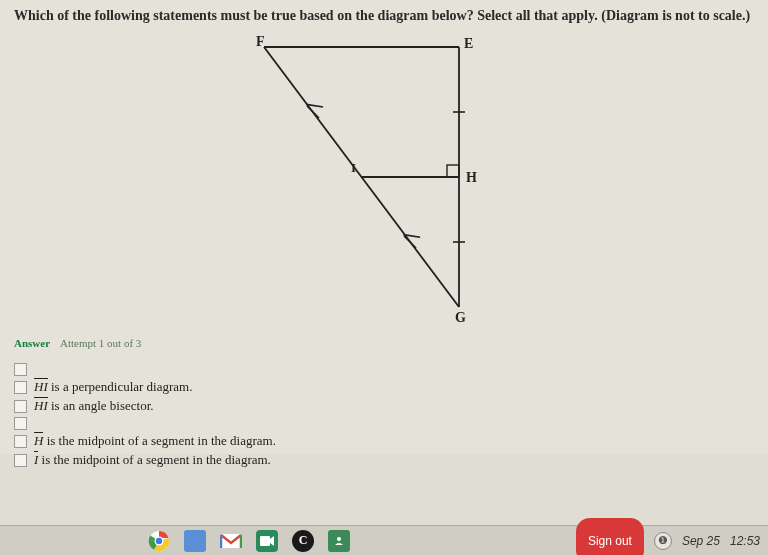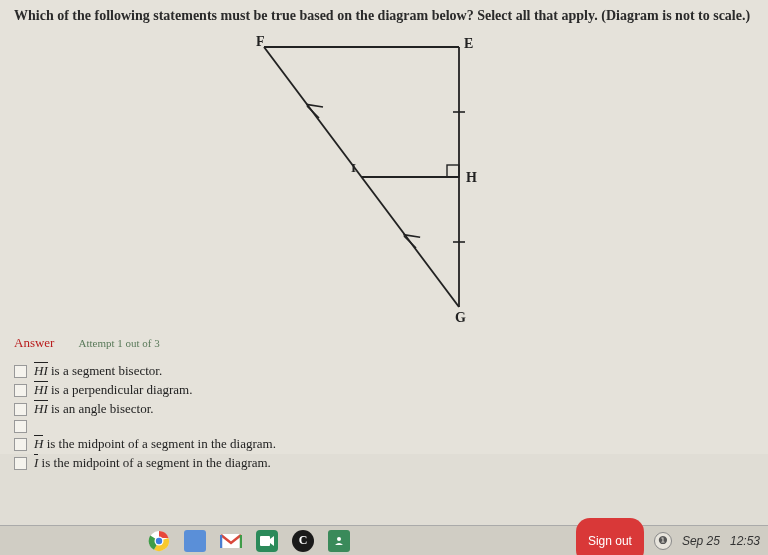--- a/index.html
+++ b/index.html
@@ -2,22 +2,22 @@
 <html><head>
 <meta charset="utf-8">
 <style>
 * { margin:0; padding:0; box-sizing:border-box; }
 body { font-family: Georgia, 'Times New Roman', serif; background:#e0ddd5; color:#333; width:768px; height:555px; overflow:hidden; position:relative; }
 .content { padding:8px 14px; background:#e5e2da; height:454px; }
 .question { font-size:14px; font-weight:bold; color:#2a2a2a; margin-bottom:8px; }
 .diagram-area { display:flex; justify-content:center; margin-bottom:6px; }
 .diagram { width:300px; height:295px; }
 .answer-block { margin-top:4px; }
-.answer-lbl { font-weight:normal; font-size:13px; color:#b91c1c; }
-.attempt { font-size:11px; color:#5a7a5a; margin-left:20px; }
+.answer-lbl { font-weight:bold; font-size:11px; color:#15803d; }
+.attempt { font-size:11px; color:#5a7a5a; margin-left:6px; }
 .options { margin-top:12px; }
 .option { display:flex; align-items:center; font-size:13px; margin-bottom:3px; }
 .chk { width:13px; height:13px; border:1px solid #999; background:#f5f3ed; margin-right:7px; flex-shrink:0; }
 .stmt { color:#222; }
 .seg { font-style:italic; position:relative; display:inline-block; }
 .seg::before { content:""; position:absolute; top:-1px; left:0; right:0; height:1px; background:#222; }
 .taskbar { position:absolute; bottom:0; left:0; right:0; height:30px; background:#d0cdc4; border-top:1px solid #aaa; display:flex; align-items:center; padding:0 8px; }
 .tb-icons { display:flex; gap:14px; margin-left:140px; }
 .tb-icon { width:22px; height:22px; border-radius:50%; display:flex; align-items:center; justify-content:center; font-size:12px; }
 .tb-right { margin-left:auto; display:flex; align-items:center; gap:10px; }
@@ -64,21 +64,20 @@
   </div>
 
   <div class="answer-block">
     <span class="answer-lbl">Answer</span>
     <span class="attempt">Attempt 1 out of 3</span>
   </div>
 
   <div class="options">
     <div class="option">
       <div class="chk"></div>
-      <span class="stmt"><span class="seg">HI</span><span> is a segment bisector.</span></span>
     </div>
     <div class="option">
       <div class="chk"></div>
       <span class="stmt"><span class="seg">HI</span><span> is a perpendicular diagram.</span></span>
     </div>
     <div class="option">
       <div class="chk"></div>
       <span class="stmt"><span class="seg">HI</span><span> is an angle bisector.</span></span>
     </div>
     <div class="option">

